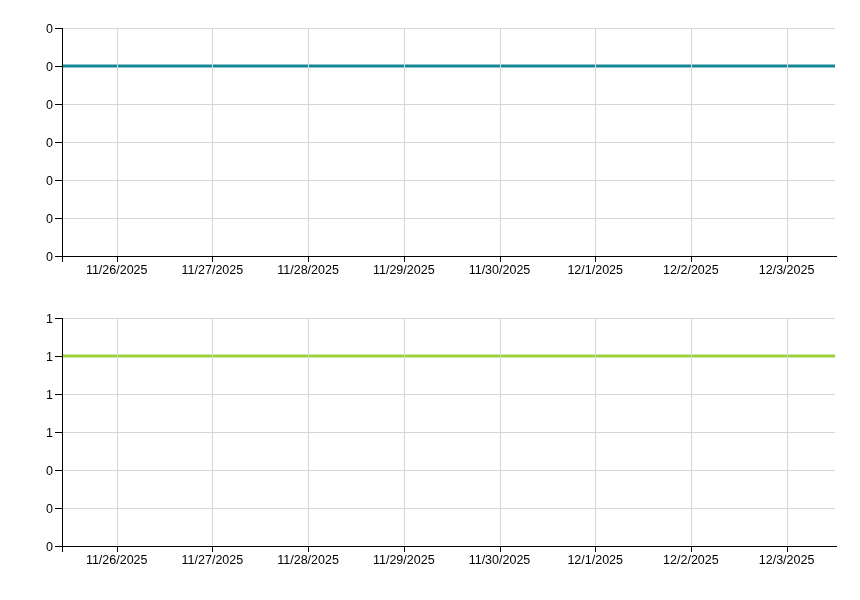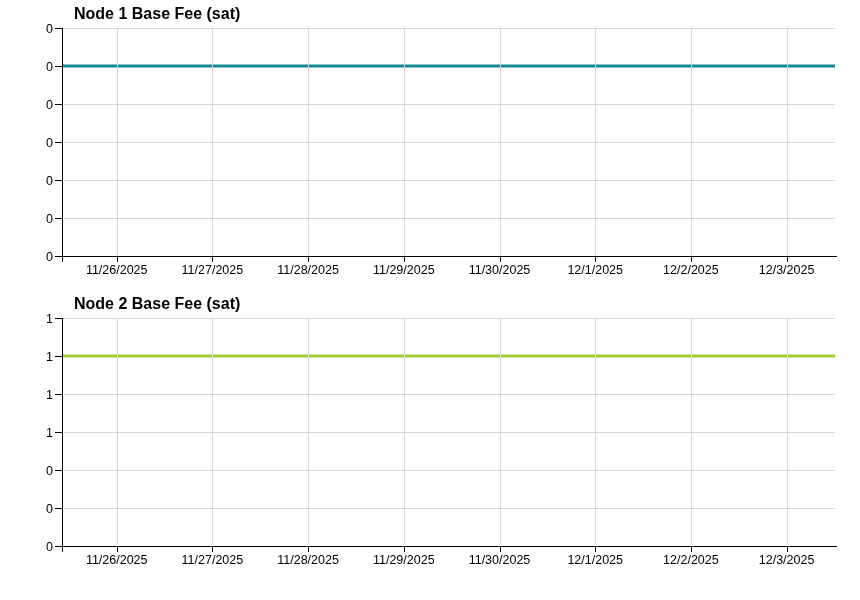--- a/index.html
+++ b/index.html
@@ -102,21 +102,20 @@
         <text x="53" y="261" text-anchor="end" stroke="none">0</text>
         <text x="116.7" y="274" text-anchor="middle" stroke="none">11/26/2025</text>
         <text x="212.4" y="274" text-anchor="middle" stroke="none">11/27/2025</text>
         <text x="308.1" y="274" text-anchor="middle" stroke="none">11/28/2025</text>
         <text x="403.8" y="274" text-anchor="middle" stroke="none">11/29/2025</text>
         <text x="499.5" y="274" text-anchor="middle" stroke="none">11/30/2025</text>
         <text x="595.2" y="274" text-anchor="middle" stroke="none">12/1/2025</text>
         <text x="690.9000000000001" y="274" text-anchor="middle" stroke="none">12/2/2025</text>
         <text x="786.6" y="274" text-anchor="middle" stroke="none">12/3/2025</text>
       </svg>
-    <h2 class="chart-title">Node 1 Base Fee (sat)</h2>
   </section>
 
   <section class="chart-section second">
     <svg class="chart-canvas" viewBox="0 0 860 290">
         <g stroke="#d6d6d6" stroke-width="1" shape-rendering="crispEdges">
           <line x1="62" x2="835" y1="28.5" y2="28.5"></line>
           <line x1="62" x2="835" y1="66.5" y2="66.5"></line>
           <line x1="62" x2="835" y1="104.5" y2="104.5"></line>
           <line x1="62" x2="835" y1="142.5" y2="142.5"></line>
           <line x1="62" x2="835" y1="180.5" y2="180.5"></line>
@@ -162,16 +161,15 @@
         <text x="53" y="261" text-anchor="end" stroke="none">0</text>
         <text x="116.7" y="274" text-anchor="middle" stroke="none">11/26/2025</text>
         <text x="212.4" y="274" text-anchor="middle" stroke="none">11/27/2025</text>
         <text x="308.1" y="274" text-anchor="middle" stroke="none">11/28/2025</text>
         <text x="403.8" y="274" text-anchor="middle" stroke="none">11/29/2025</text>
         <text x="499.5" y="274" text-anchor="middle" stroke="none">11/30/2025</text>
         <text x="595.2" y="274" text-anchor="middle" stroke="none">12/1/2025</text>
         <text x="690.9000000000001" y="274" text-anchor="middle" stroke="none">12/2/2025</text>
         <text x="786.6" y="274" text-anchor="middle" stroke="none">12/3/2025</text>
       </svg>
-    <h2 class="chart-title">Node 2 Base Fee (sat)</h2>
   </section>
 
 </div>
 
 </body></html>

